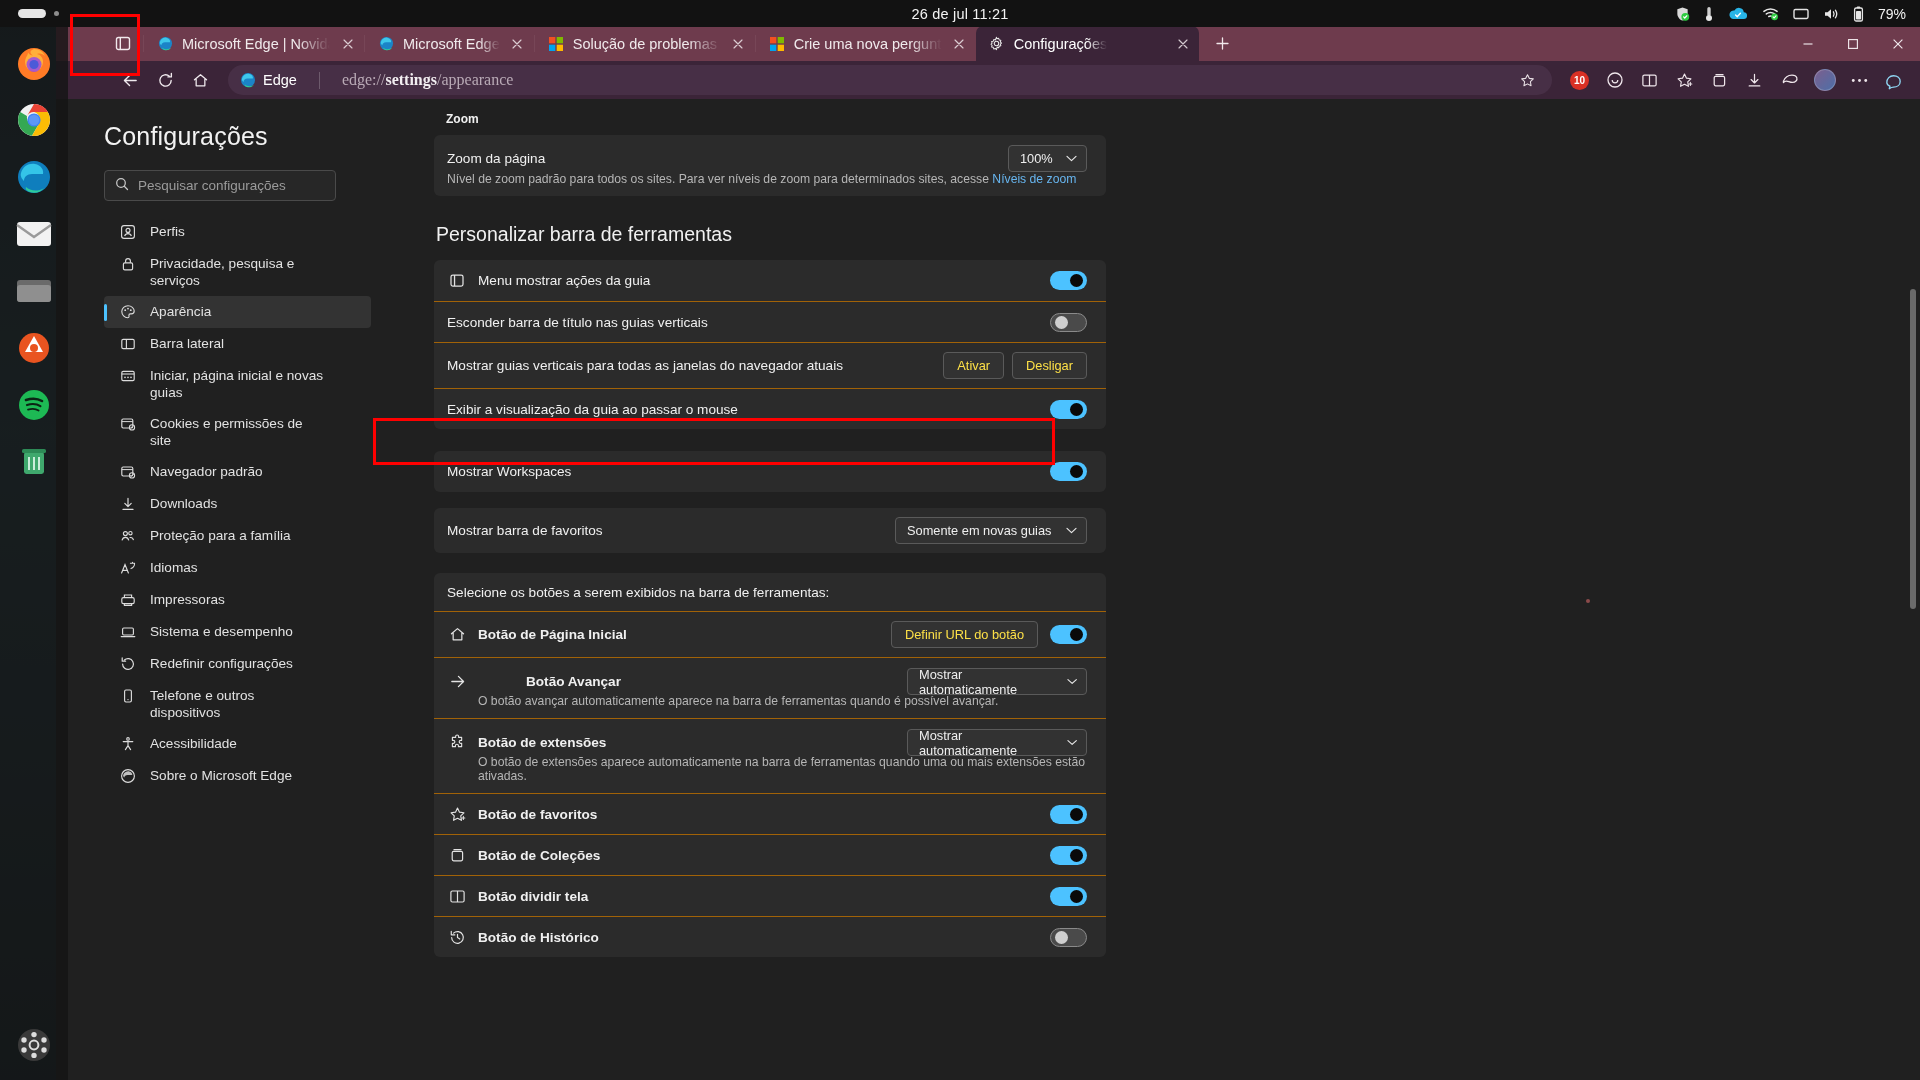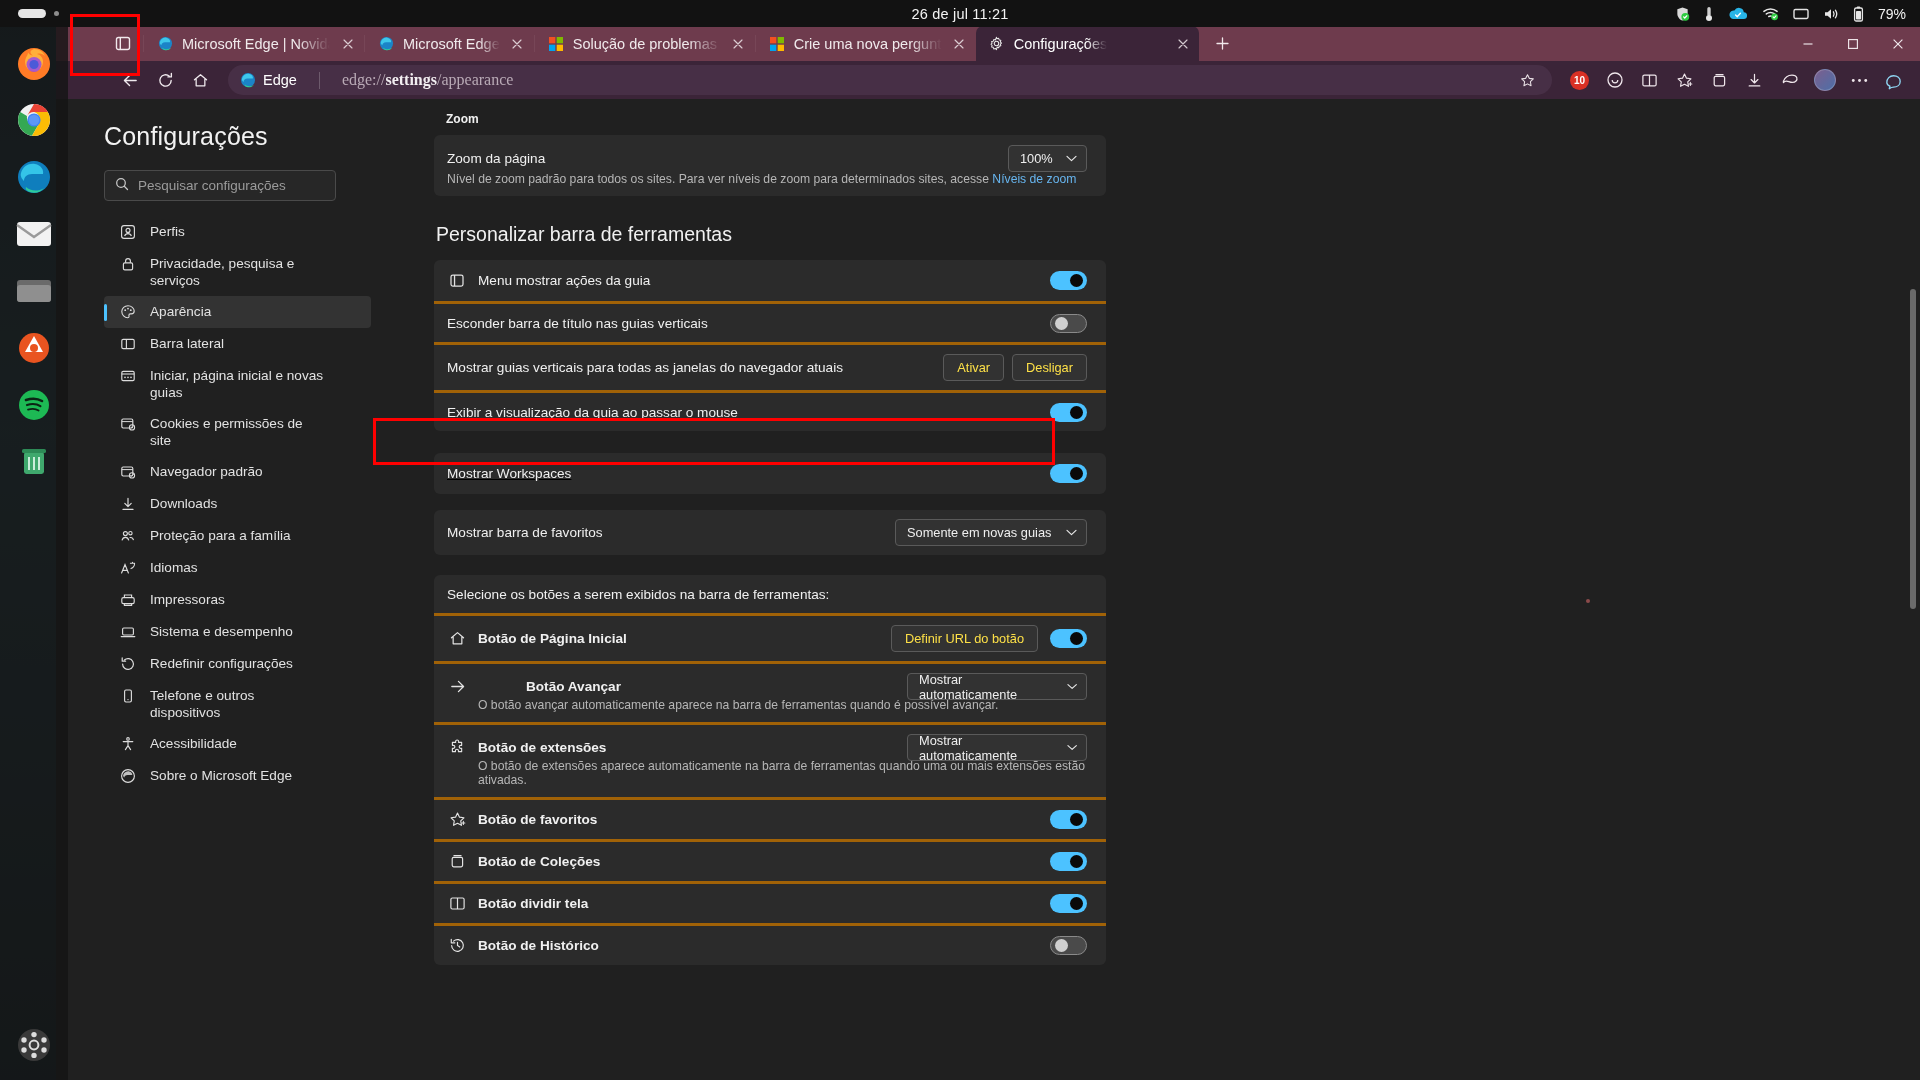--- a/index.html
+++ b/index.html
@@ -124,21 +124,21 @@
   
   #content{
     flex:1; padding:0 0 0 43px; overflow:hidden; position:relative;
   }
   #content-inner{ width:672px; margin-top:0; }
   .sec-head{ color:#f1f1f1; font-size:12px; font-weight:700; margin:13px 0 9px 12px;}
   .sec-head.big{ font-size:19.5px; font-weight:400; margin:27px 0 14px 2px;}
   .card{ background:#2b2b2b; border-radius:6px; overflow:hidden; }
   .row{
     display:flex; align-items:center; min-height:41px; padding:9px 19px 9px 13px;
-    border-top:3px solid #a16207;
+    border-top:1px solid #a16207;
   }
   .row:first-child{ border-top:none; }
   .row .rico{ width:21px;height:21px;flex:0 0 21px;display:flex;align-items:center;justify-content:center;margin-right:10px;}
   .row .rlabel{ color:#f0f0f0; font-size:13.6px; }
   .row .rlabel.strong{ font-weight:700; }
   .row .rspacer{ flex:1; }
   .rdesc{ color:#b6b6b6; font-size:12.2px; padding:0 19px 10px 44px; margin-top:-4px;}
   .rdesc.nopad{ padding-left:13px; }
   .rdesc a{ color:#67b5ef; text-decoration:none;}
 
@@ -744,21 +744,21 @@
           </div>
           <div class="row">
             <span class="rlabel">Exibir a visualização da guia ao passar o mouse</span>
             <span class="rspacer"></span>
             <span class="toggle on">
                 <span class="knob"></span>
               </span>
           </div>
         </div>
 
-        <div class="card" style="margin-top:22px;text-decoration:underline;">
+        <div class="card" style="margin-top:22px;">
           <div class="row" style="min-height:41px;">
             <span class="rlabel">Mostrar Workspaces</span>
             <span class="rspacer"></span>
             <span class="toggle on">
                 <span class="knob"></span>
               </span>
           </div>
         </div>
 
         <div class="card" style="margin-top:16px;">

